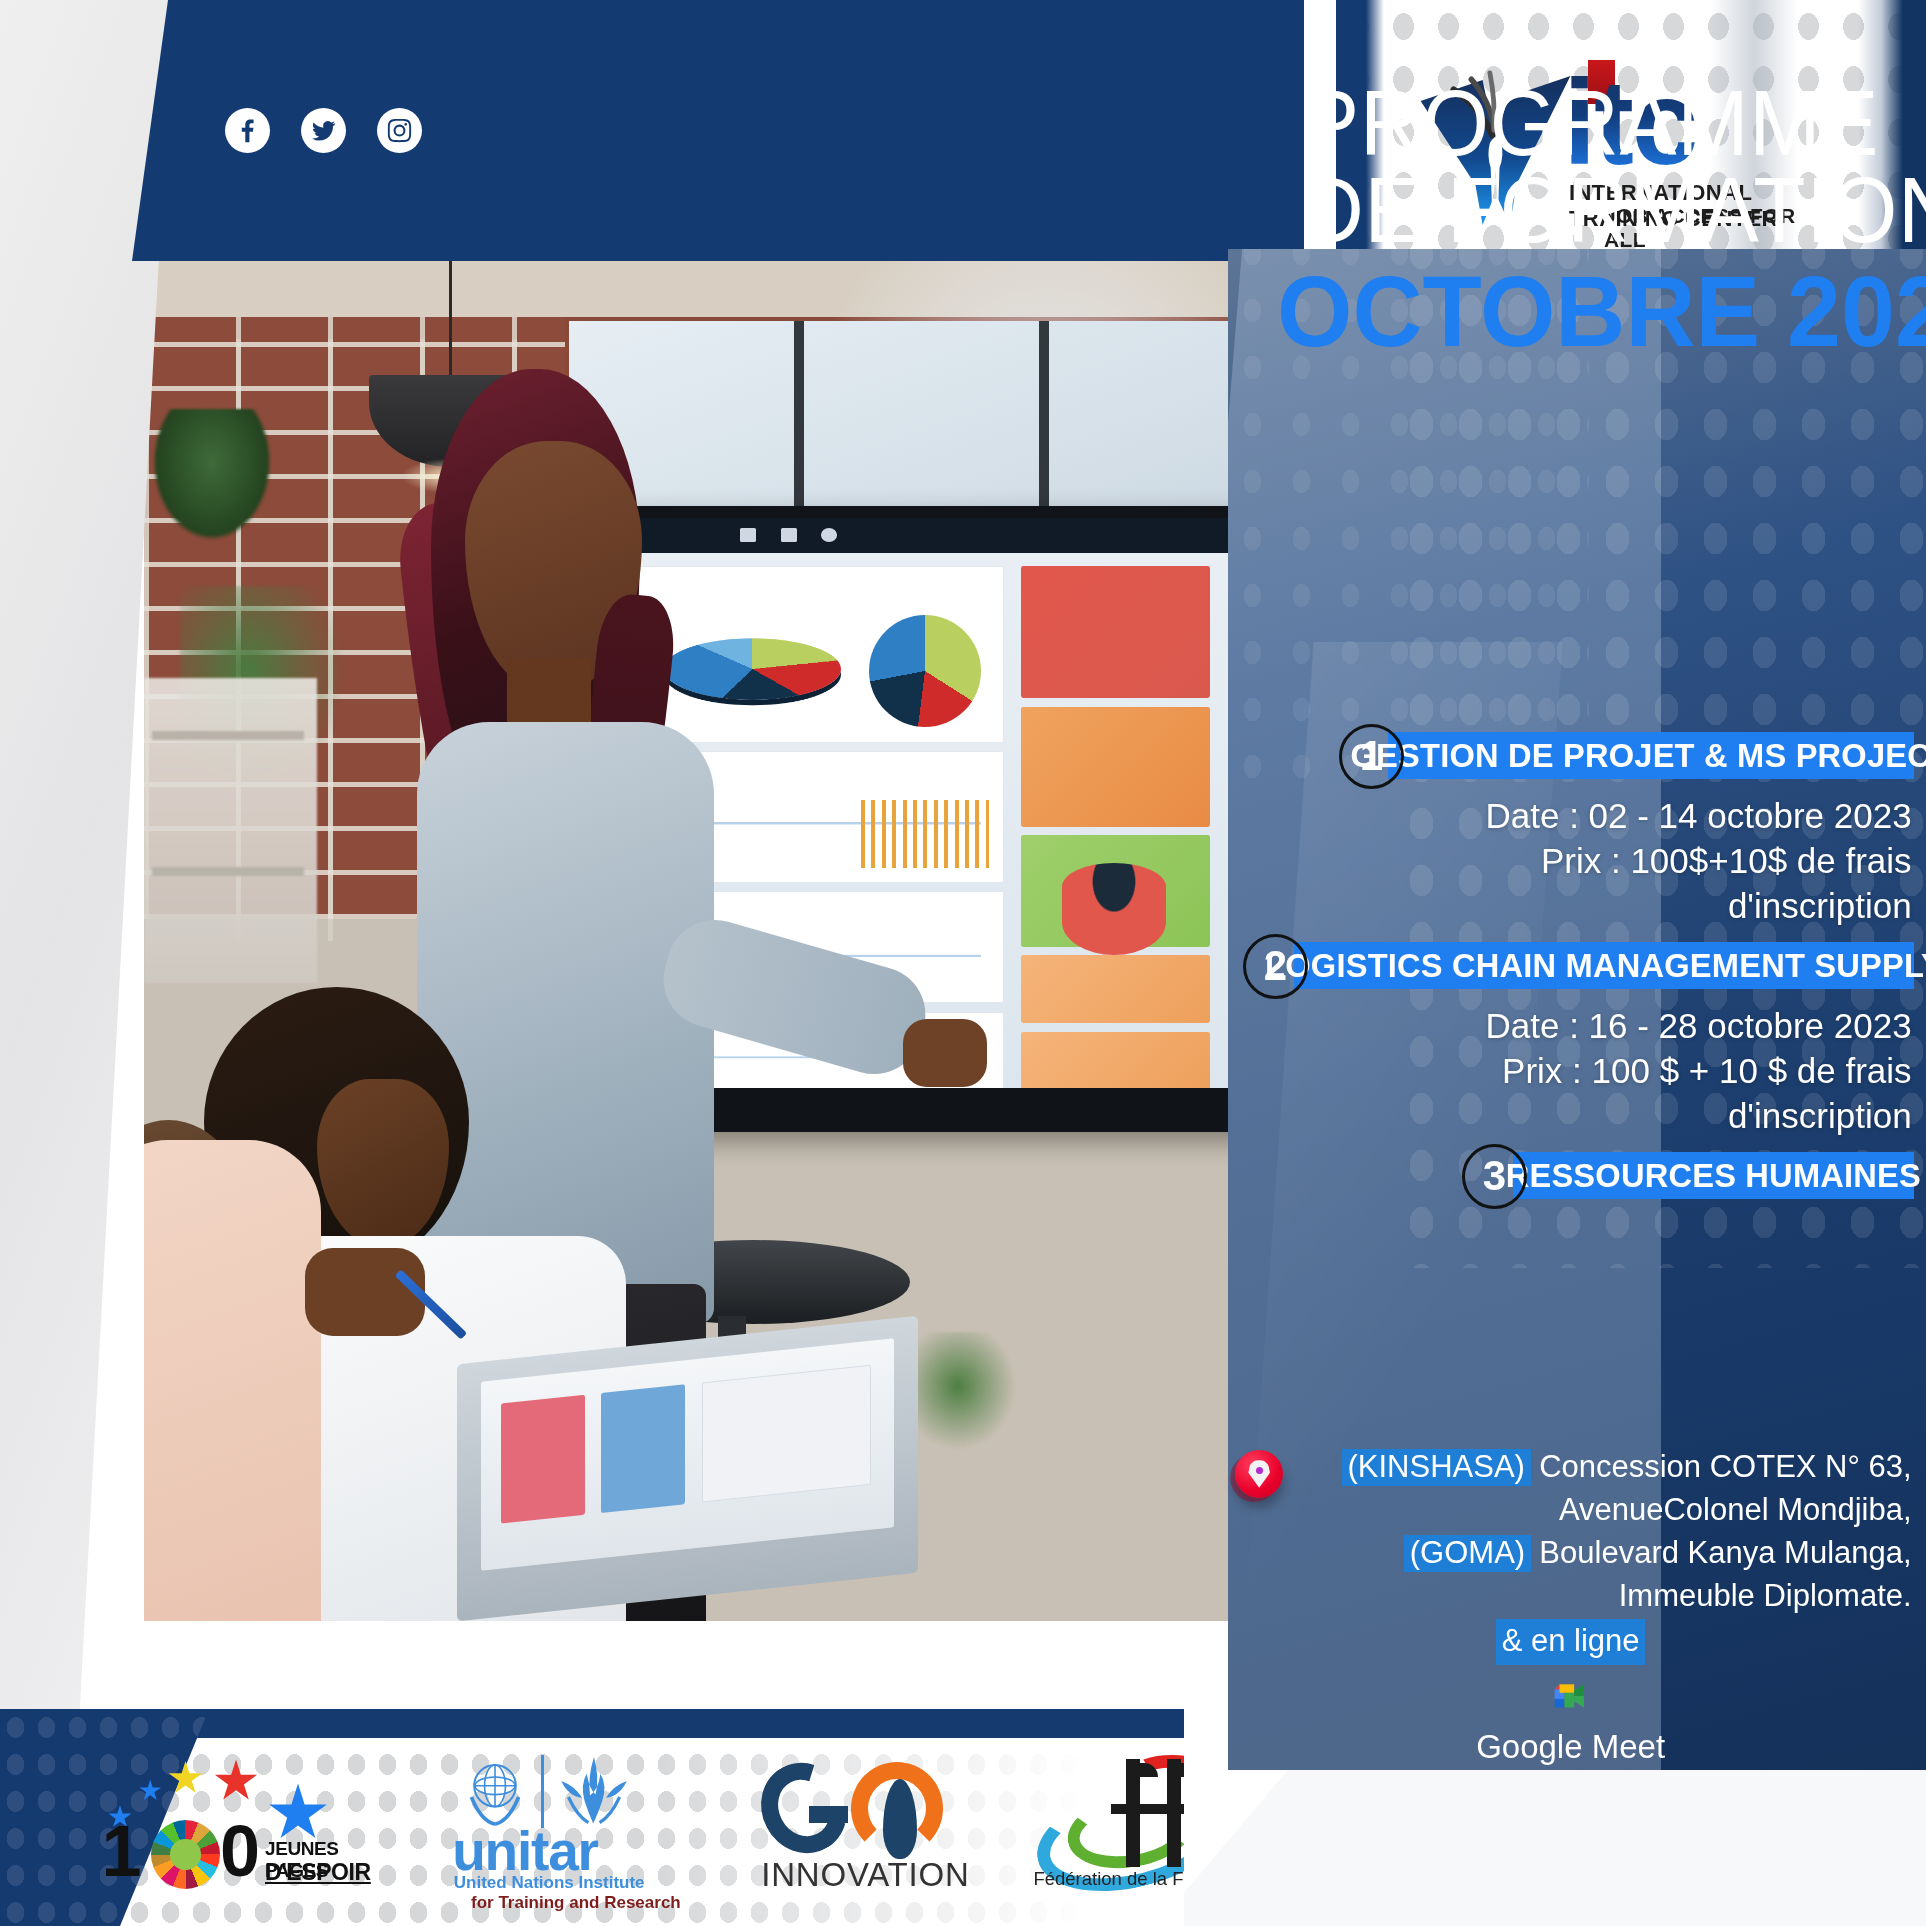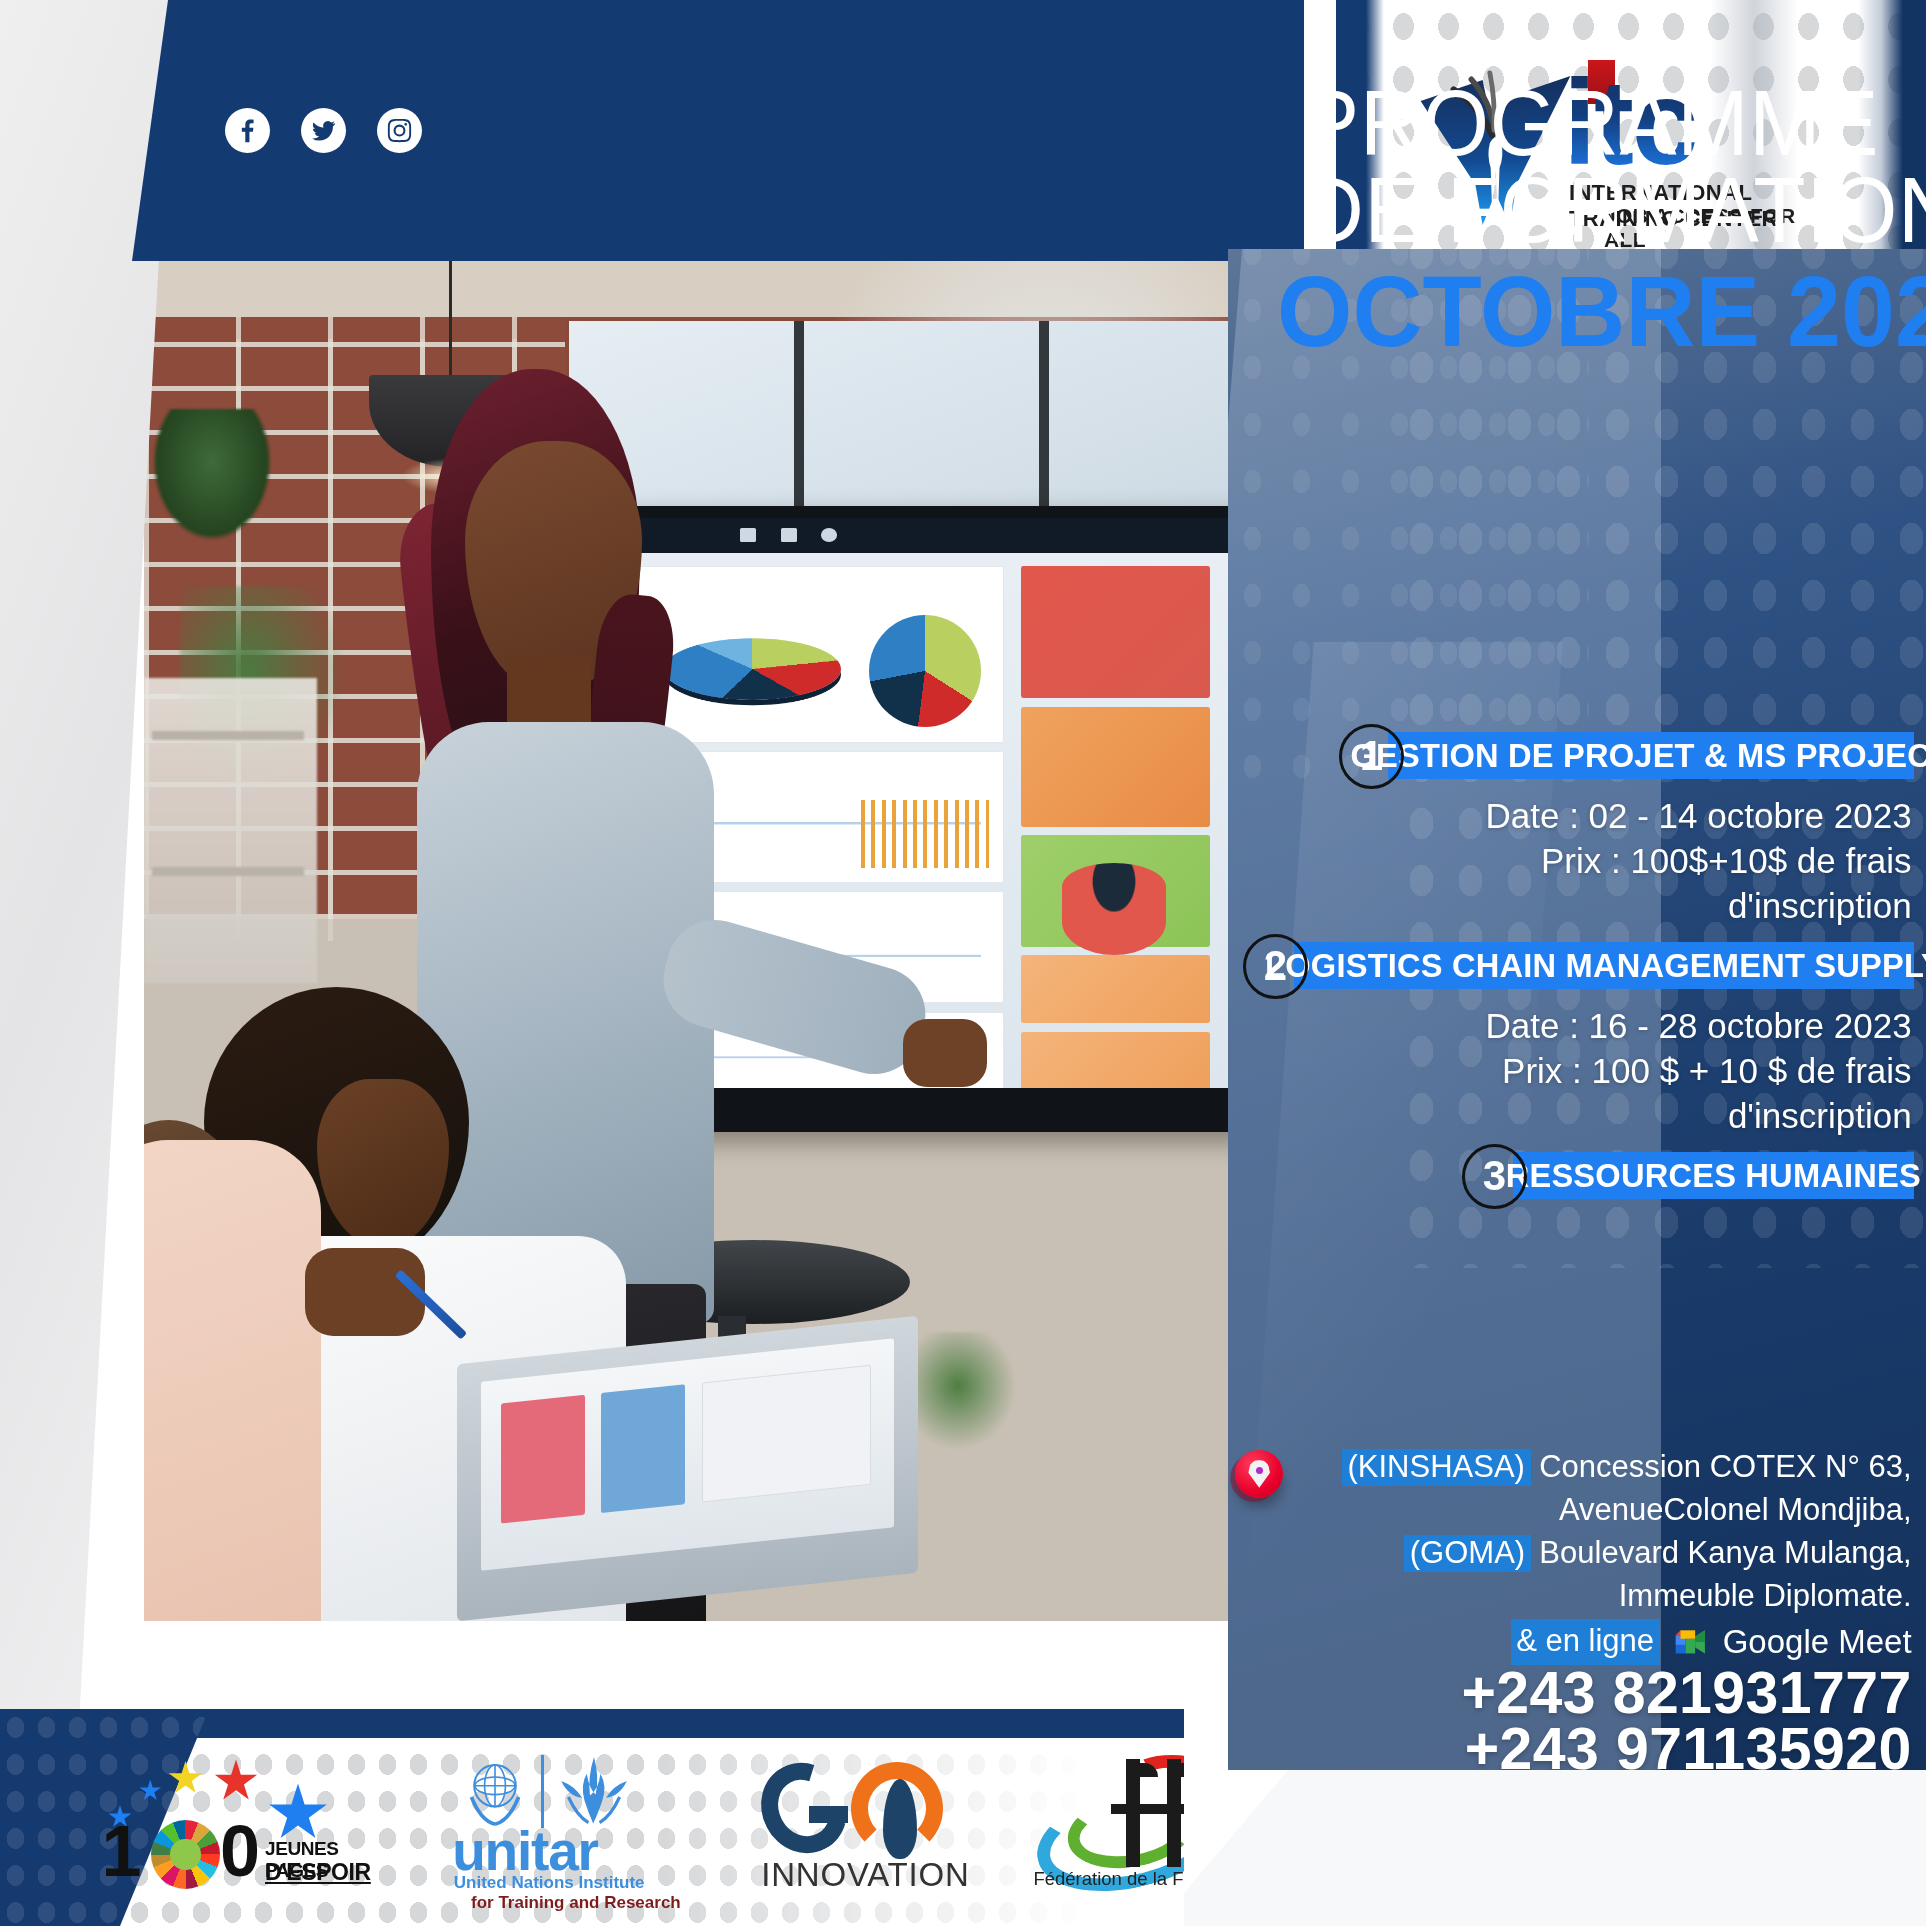--- a/index.html
+++ b/index.html
@@ -303,21 +303,21 @@
     clip-path:polygon(50% 100%, 0 46%, 8% 18%, 30% 2%, 70% 2%, 92% 18%, 100% 46%);
     position:relative;
   }
   .pin i::after{ content:""; position:absolute; left:7.6px; top:7.2px; width:7.2px; height:7.2px;
     border-radius:50%; background:#b32bd0;}
   .addr-line{
     color:#ffffff; font-size:31px; line-height:43px;
     font-family:"Liberation Sans Narrow","Liberation Sans", sans-serif;
   }
   .hl{ background:#1f7ed6; padding:0 5.6px 2.4px 5.6px; }
-  .gm-row{ display:flex; align-items:center; justify-content:flex-end; gap:12px; margin-top:2.4px;}
+  .gm-row{ display:flex; align-items:center; justify-content:flex-end; gap:12px; margin-top:2.4px;flex-direction:column;}
   .gm-ico{ width:39px; height:39px; position:relative; flex:0 0 auto;}
   .gm-ico svg{ width:39px; height:39px; display:block;}
   .gm-text{ color:#fff; font-size:33px; font-family:"Liberation Sans Narrow","Liberation Sans", sans-serif;}
   .email{ color:#ffffff; font-size:35px; line-height:47px; margin-top:12px;
     font-family:"Liberation Sans Narrow","Liberation Sans", sans-serif;}
   .phone{ color:#ffffff; font-size:59px; line-height:56px; font-weight:800; letter-spacing:0.4px;
     font-family:"Liberation Sans Narrow","Liberation Sans", sans-serif;
     text-shadow:0 1.6px 4.8px rgba(0,0,0,.25);}
 
   

